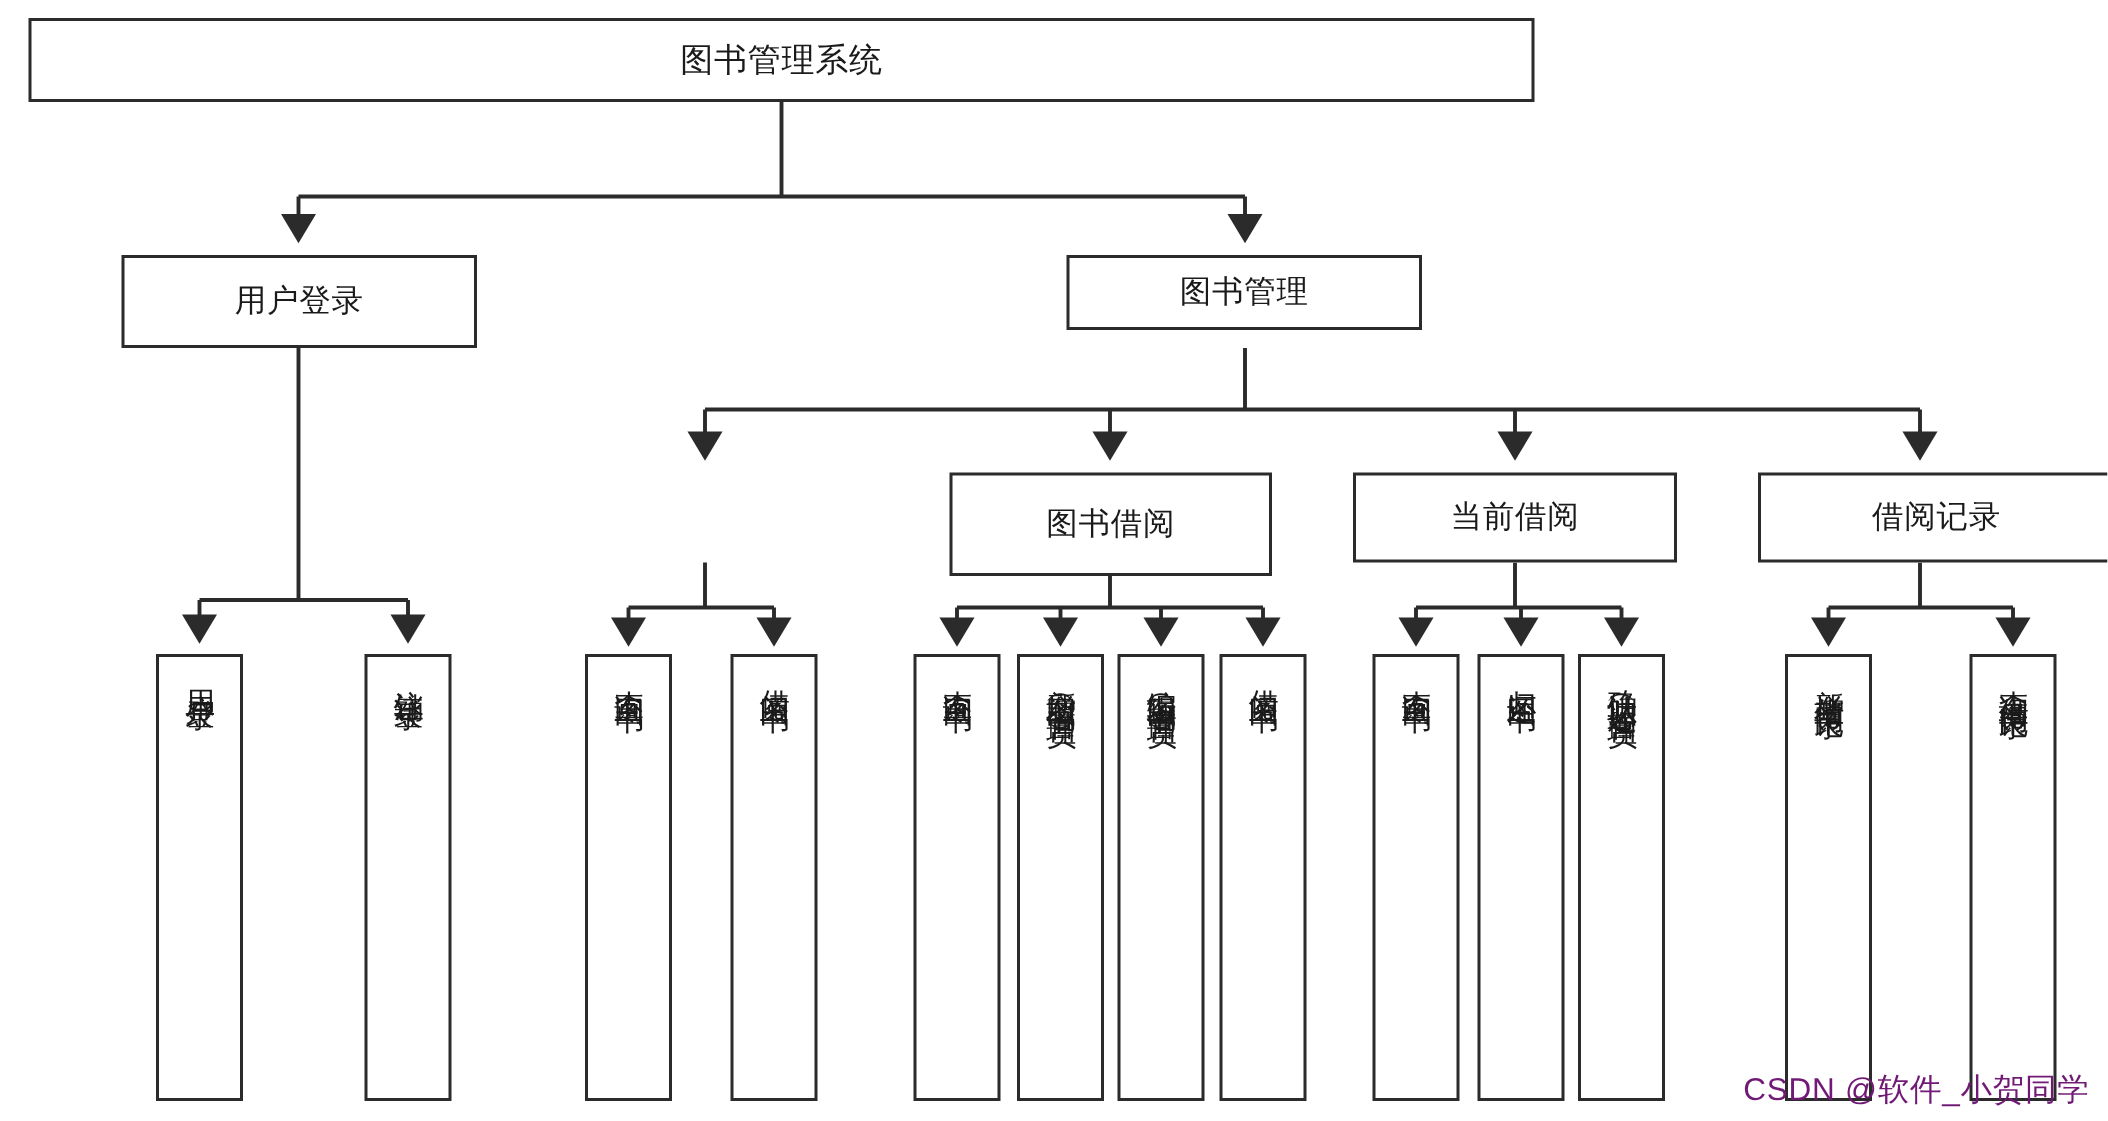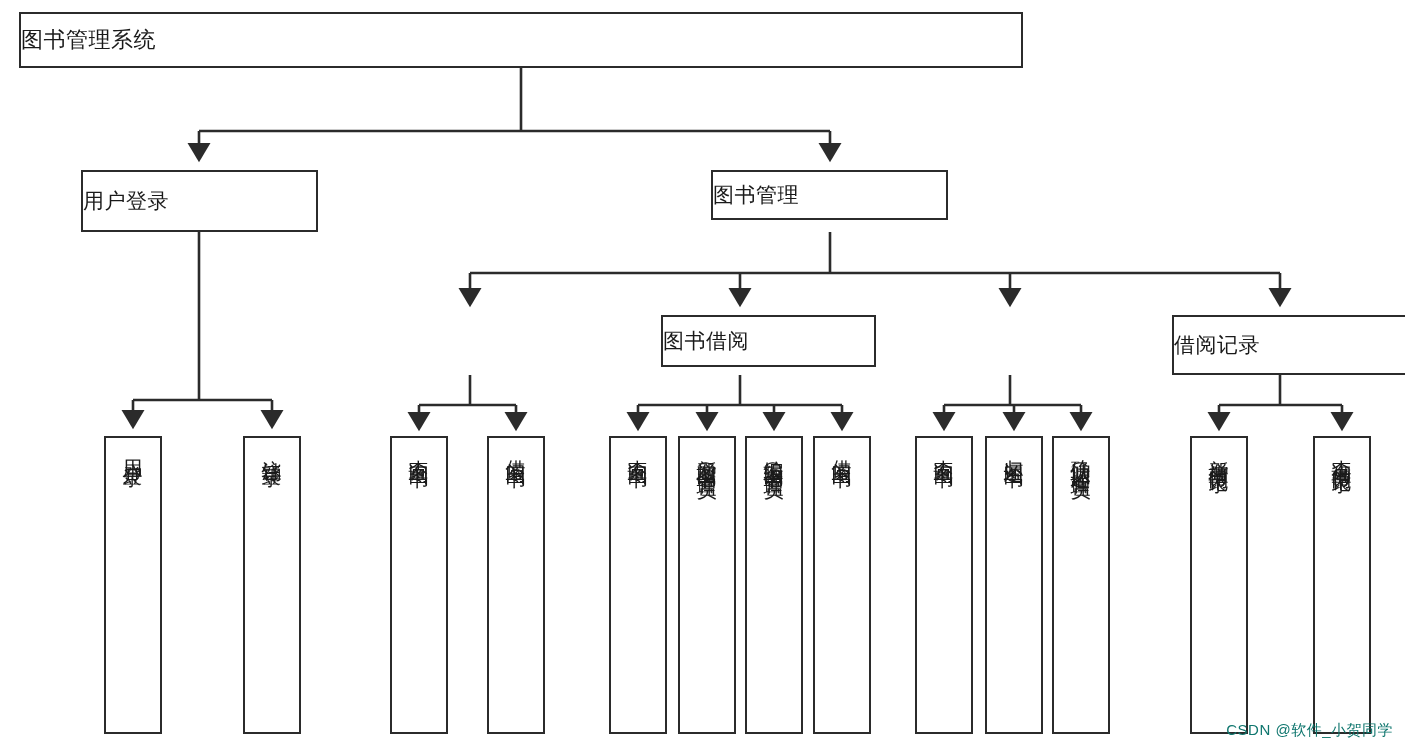--- a/index.html
+++ b/index.html
@@ -24,20 +24,21 @@
     width: 1405px;
     height: 747px;
   }
   .node-box {
     position: absolute;
     box-sizing: border-box;
     background: #ffffff;
     border: 2px solid #2b2b2b;
     display: flex;
     align-items: center;
+    justify-content: center;
   }
   .node-label {
     color: #1a1a1a;
     text-align: center;
     line-height: 1.12;
     white-space: pre;
   }
   .node-box.horizontal .node-label {
     font-size: 21px;
     letter-spacing: 0.5px;
@@ -54,22 +55,22 @@
     letter-spacing: 3px;
     line-height: 1;
   }
   .node-box.root .node-label {
     font-size: 22px;
   }
   #watermark {
     position: absolute;
     right: 12px;
     bottom: 7px;
-    font-size: 15px;
-    color: #0f766e;
+    font-size: 21px;
+    color: #701a75;
     letter-spacing: 0.5px;
     pointer-events: none;
     white-space: nowrap;
     text-align: center;
   }
 </style>
 </head>
 <body>
 
 <div id="diagram-root">
@@ -128,22 +129,25 @@
     <span class="node-label">图书管理系统</span>
   </div>
 
   <div class="node-box horizontal" style="left:81px; top:170px; width:237px; height:62px;">
     <span class="node-label">用户登录</span>
   </div>
   <div class="node-box horizontal" style="left:711px; top:170px; width:237px; height:50px;">
     <span class="node-label">图书管理</span>
   </div>
 
-  <div class="node-box horizontal" style="left:633px; top:315px; width:215px; height:52px;margin-left:28px;">
+  <div class="node-box horizontal" style="left:633px; top:315px; width:215px; height:69px;">
     <span class="node-label">图书借阅</span>
+  </div>
+  <div class="node-box horizontal" style="left:902px; top:315px; width:216px; height:60px;">
+    <span class="node-label">当前借阅</span>
   </div>
   <div class="node-box horizontal" style="left:1172px; top:315px; width:238px; height:60px;">
     <span class="node-label">借阅记录</span>
   </div>
 
   <div class="node-box vertical" style="left:104px; top:436px; width:58px; height:298px;">
     <span class="node-label">用户登录</span>
   </div>
   <div class="node-box vertical" style="left:243px; top:436px; width:58px; height:298px;">
     <span class="node-label">注销登录</span>

